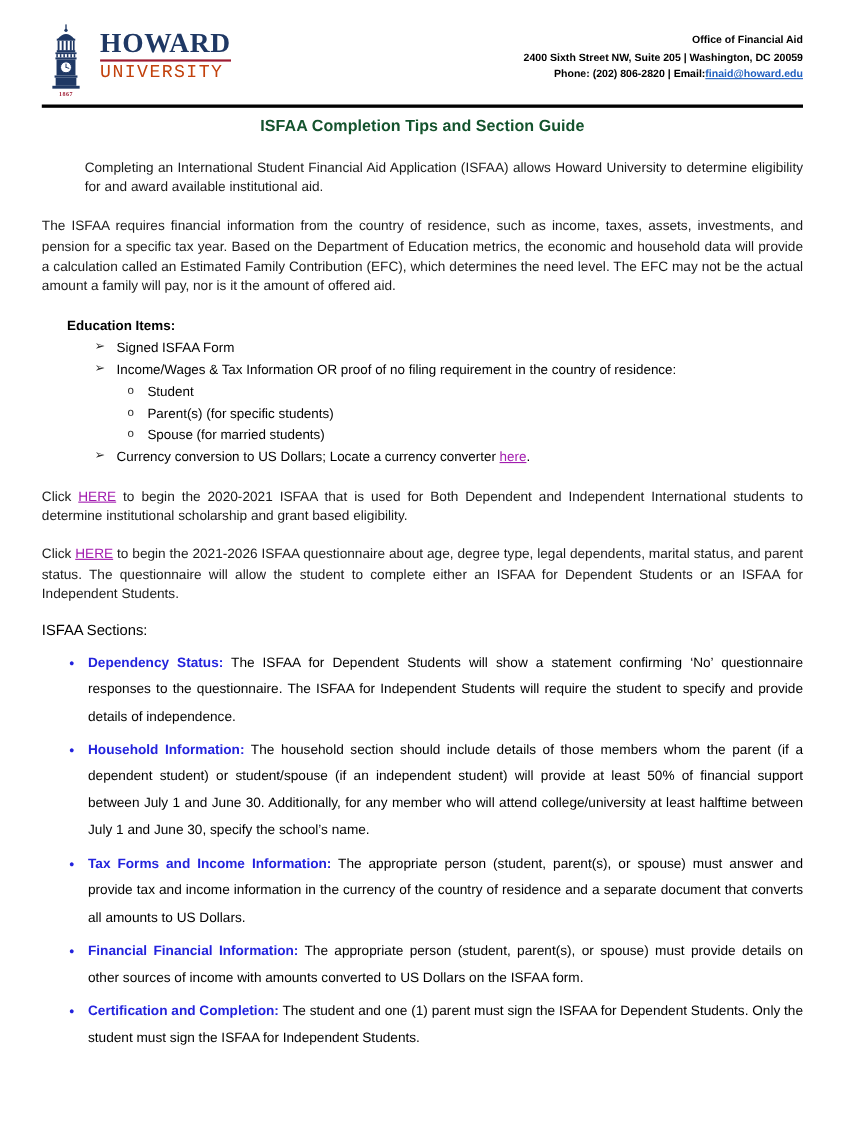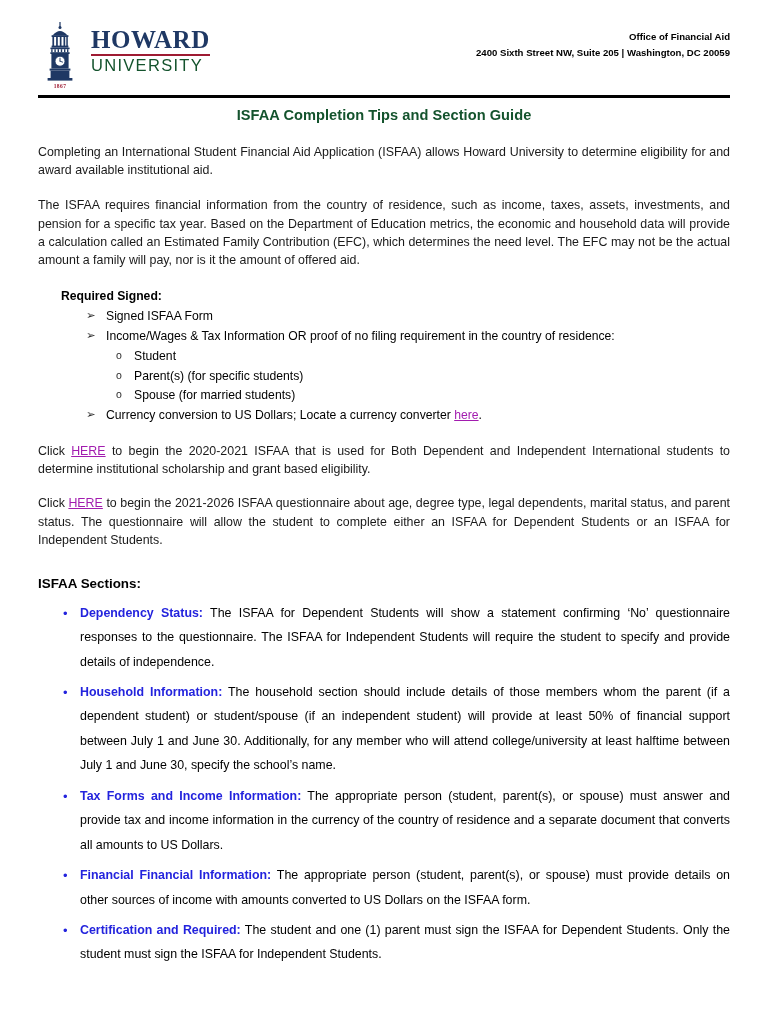--- a/index.html
+++ b/index.html
@@ -63,24 +63,24 @@
     letter-spacing: 0.6px;
     color: #1f3864;
     line-height: 1;
   }
   .wm-rule {
     height: 1.6px;
     background: #9e1b32;
     margin: 2px 0 1px 0;
   }
   .wm-univ {
-    font-family: Liberation Sans, sans-serif;
+    font-family: Liberation Mono, monospace;
     font-size: 16.5px;
     letter-spacing: 1.3px;
-    color: #14532d;
+    color: #c2410c;
     line-height: 1.05;
   }
   .contact {
     text-align: right;
     font-size: 9.6px;
     line-height: 1.62;
     color: #000000;
     font-weight: bold;
     padding-top: 9px;
   }
@@ -107,21 +107,21 @@
   }
 
   
   .para {
     font-size: 12.4px;
     line-height: 1.46;
     text-align: justify;
     margin-top: 17px;
     color: #1a1a1a;
   }
-  .para.first { margin-top: 20px; }
+  .para.first { margin-top: 20px; margin-left: 39px; }
   .para.tight { margin-top: 16px; }
   a.inline-link {
     color: #a21caf;
     text-decoration: underline;
   }
   .b { font-weight: normal; }
 
   
   .req-block { margin-top: 20px; }
   .req-title {
@@ -162,22 +162,22 @@
     position: absolute;
     left: 78px;
     top: 0px;
     font-size: 10.5px;
     color: #2b2b2b;
   }
 
   
   .sections-title {
     font-size: 13.4px;
-    font-weight: bold;
-    margin-top: 27px;
+    font-weight: normal;
+    margin-top: 16px;
   }
   .bullet-list {
     margin: 10px 0 0 0;
     padding: 0;
     list-style: none;
   }
   .bullet-item {
     position: relative;
     padding-left: 42px;
     font-size: 12.4px;
@@ -254,32 +254,35 @@
       <div class="wordmark">
         <div class="wm-howard">HOWARD</div>
         <div class="wm-rule"></div>
         <div class="wm-univ">UNIVERSITY</div>
       </div>
     </div>
 
     <div class="contact">
       <div>Office of Financial Aid</div>
       <div>2400 Sixth Street NW, Suite 205 | Washington, DC 20059</div>
+      <div>
+        <span class="lbl">Phone: (202) 806-2820 | Email:</span><a href="#">finaid@howard.edu</a>
+      </div>
     </div>
   </div>
 
   <div class="header-rule"></div>
 
   <div class="doc-title">ISFAA Completion Tips and Section Guide</div>
 
   <p class="para first">Completing an International Student Financial Aid Application (ISFAA) allows Howard University to determine eligibility for and award available institutional aid.</p>
   <p class="para">The ISFAA requires financial information from the country of residence, such as income, taxes, assets, investments, and pension for a specific tax year. Based on the Department of Education metrics, the economic and household data will provide a calculation called an Estimated Family Contribution (EFC), which determines the need level. The EFC may not be the actual amount a family will pay, nor is it the amount of offered aid.</p>
 
   <div class="req-block">
-    <div class="req-title">Required Signed:</div>
+    <div class="req-title">Education Items:</div>
 
     <ul class="arrow-list">
       <li class="arrow-item">
         <span class="marker">➢</span>
         <span>Signed ISFAA Form</span>
       </li>
       <li class="arrow-item">
         <span class="marker">➢</span>
         <span>Income/Wages &amp; Tax Information OR proof of no filing requirement in the country of residence:</span>
       </li>
@@ -323,18 +326,18 @@
 
     <li class="bullet-item">
       <span class="dot">•</span><span class="sec-label">Tax Forms and Income Information:</span><span> The appropriate person (student, parent(s), or spouse) must answer and provide tax and income information in the currency of the country of residence and a separate document that converts </span><span class="b">all amounts to US Dollars</span><span>.</span>
     </li>
 
     <li class="bullet-item">
       <span class="dot">•</span><span class="sec-label">Financial Financial Information:</span><span> The appropriate person (student, parent(s), or spouse) must provide details on other sources of income with </span><span class="b">amounts converted to US Dollars</span><span> on the ISFAA form.</span>
     </li>
 
     <li class="bullet-item">
-      <span class="dot">•</span><span class="sec-label">Certification and Required:</span><span> The student and one (1) parent must sign the ISFAA for Dependent Students. Only the student must sign the ISFAA for Independent Students.</span>
+      <span class="dot">•</span><span class="sec-label">Certification and Completion:</span><span> The student and one (1) parent must sign the ISFAA for Dependent Students. Only the student must sign the ISFAA for Independent Students.</span>
     </li>
 
   </ul>
 
 </div>
 
 </body></html>

